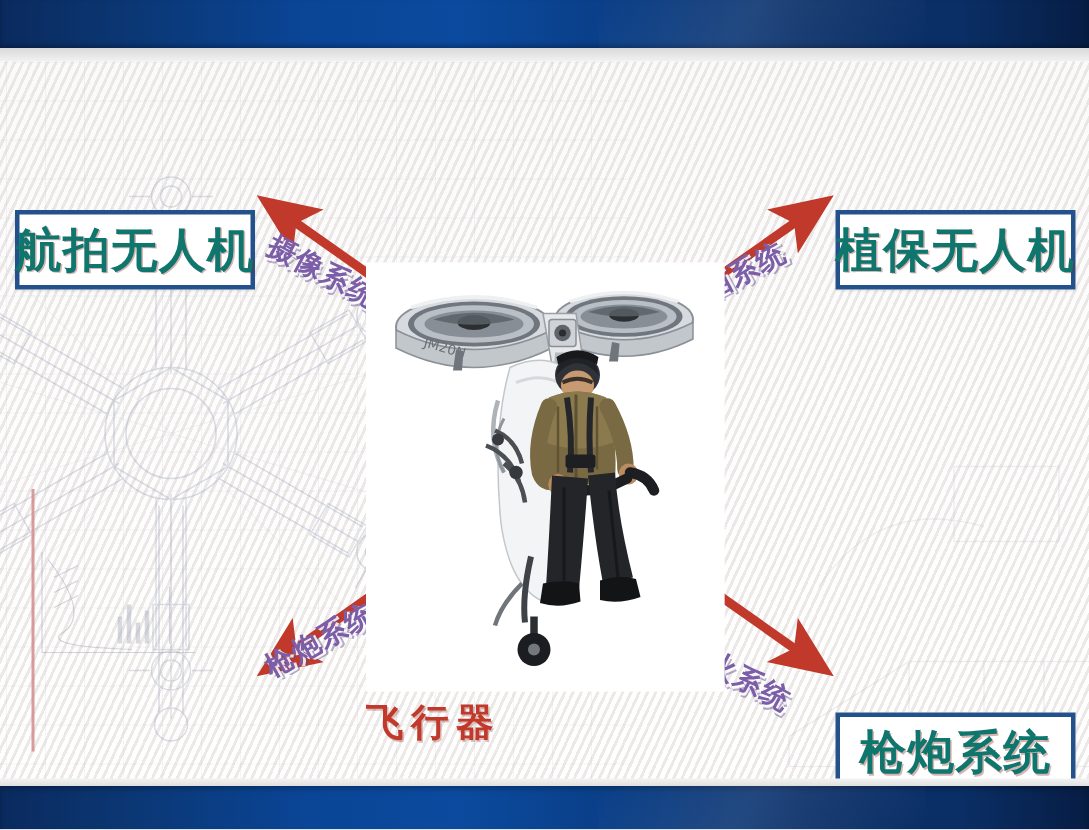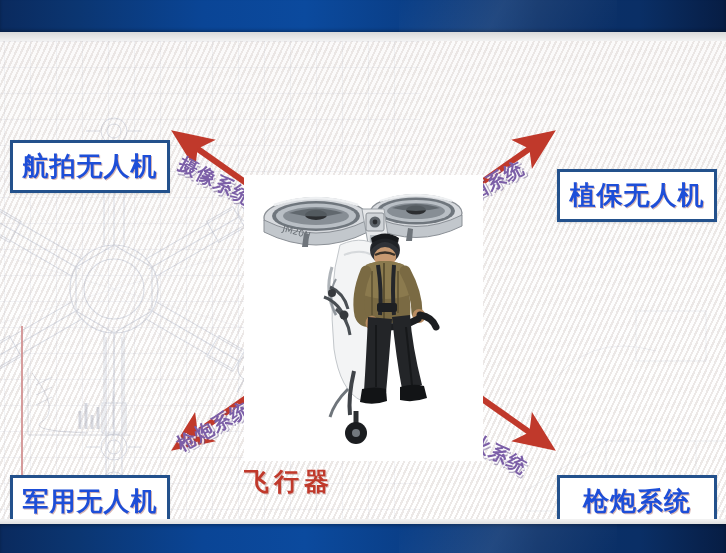--- a/index.html
+++ b/index.html
@@ -136,29 +136,29 @@
     position: absolute;
     border: 3px solid #23518c;
     background: #ffffff;
     display: flex;
     align-items: center;
     justify-content: center;
     box-shadow: 0 1px 2px rgba(0,0,0,.12);
   }
   .label-box .cn {
     font-family: Liberation Mono, monospace;
-    font-size: 26px;
+    font-size: 31px;
     font-weight: bold;
-    color: #1d4ed8;
+    color: #0f766e;
     letter-spacing: 1px;
     white-space: nowrap;
     text-shadow: 1px 1px 0 rgba(140,40,30,.35);
   }
   #box-aerial    { left: 10px;  top: 99px;  width: 160px; height: 53px; }
-  #box-plant     { left: 557px; top: 99px;  width: 160px; height: 53px; margin-top: 29px; }
+  #box-plant     { left: 557px; top: 99px;  width: 160px; height: 53px; }
   #box-military  { left: 10px;  top: 434px; width: 160px; height: 53px; }
   #box-fire      { left: 557px; top: 434px; width: 160px; height: 53px; }
 
   
   #photo-panel {
     position: absolute;
     left: 244px;
     top: 134px;
     width: 239px;
     height: 286px;
@@ -444,23 +444,20 @@
     <div id="photo-caption">飞行器</div>
 
     <div class="label-box" id="box-aerial">
       <span class="cn">航拍无人机</span>
     </div>
 
     <div class="label-box" id="box-plant">
       <span class="cn">植保无人机</span>
     </div>
 
-    <div class="label-box" id="box-military">
-      <span class="cn">军用无人机</span>
-    </div>
 
     <div class="label-box" id="box-fire">
       <span class="cn">枪炮系统</span>
     </div>
 
   </div>
 
   <div class="band" id="band-bottom">
     <div class="band-gloss"></div>
   </div>

